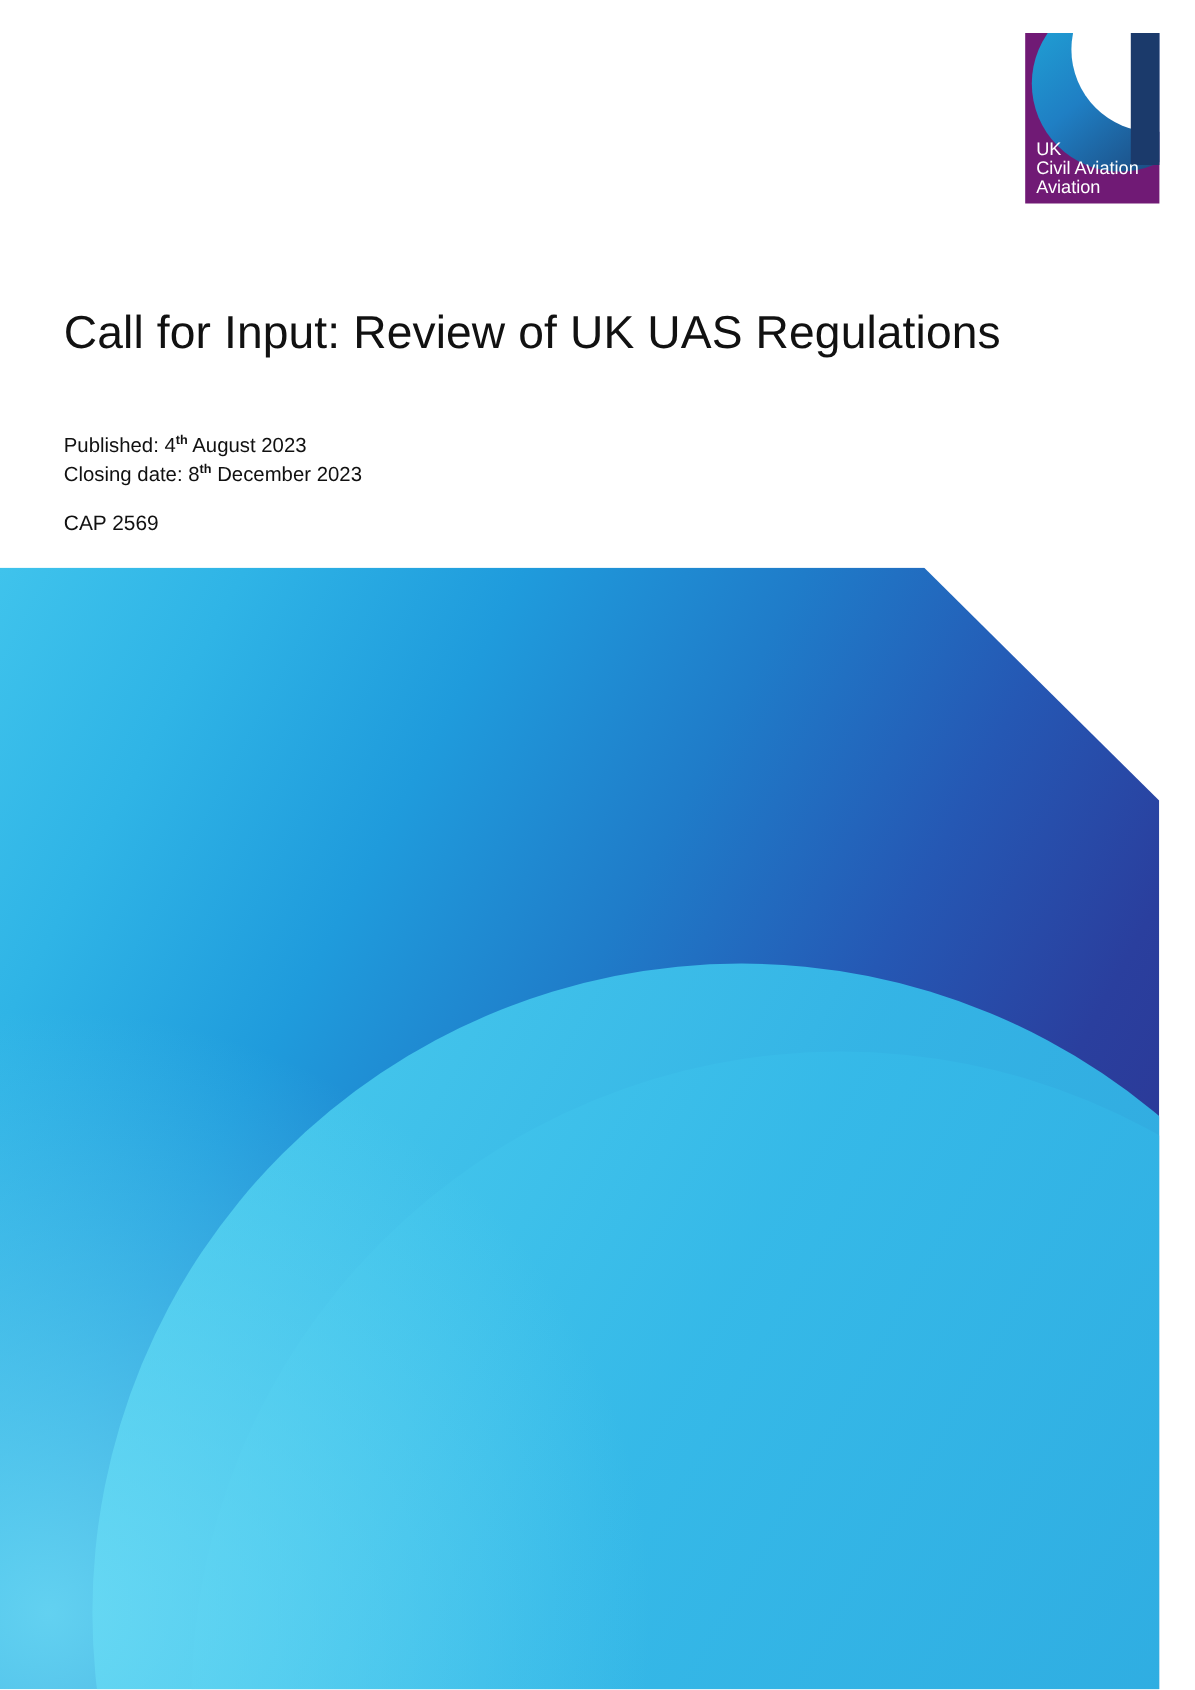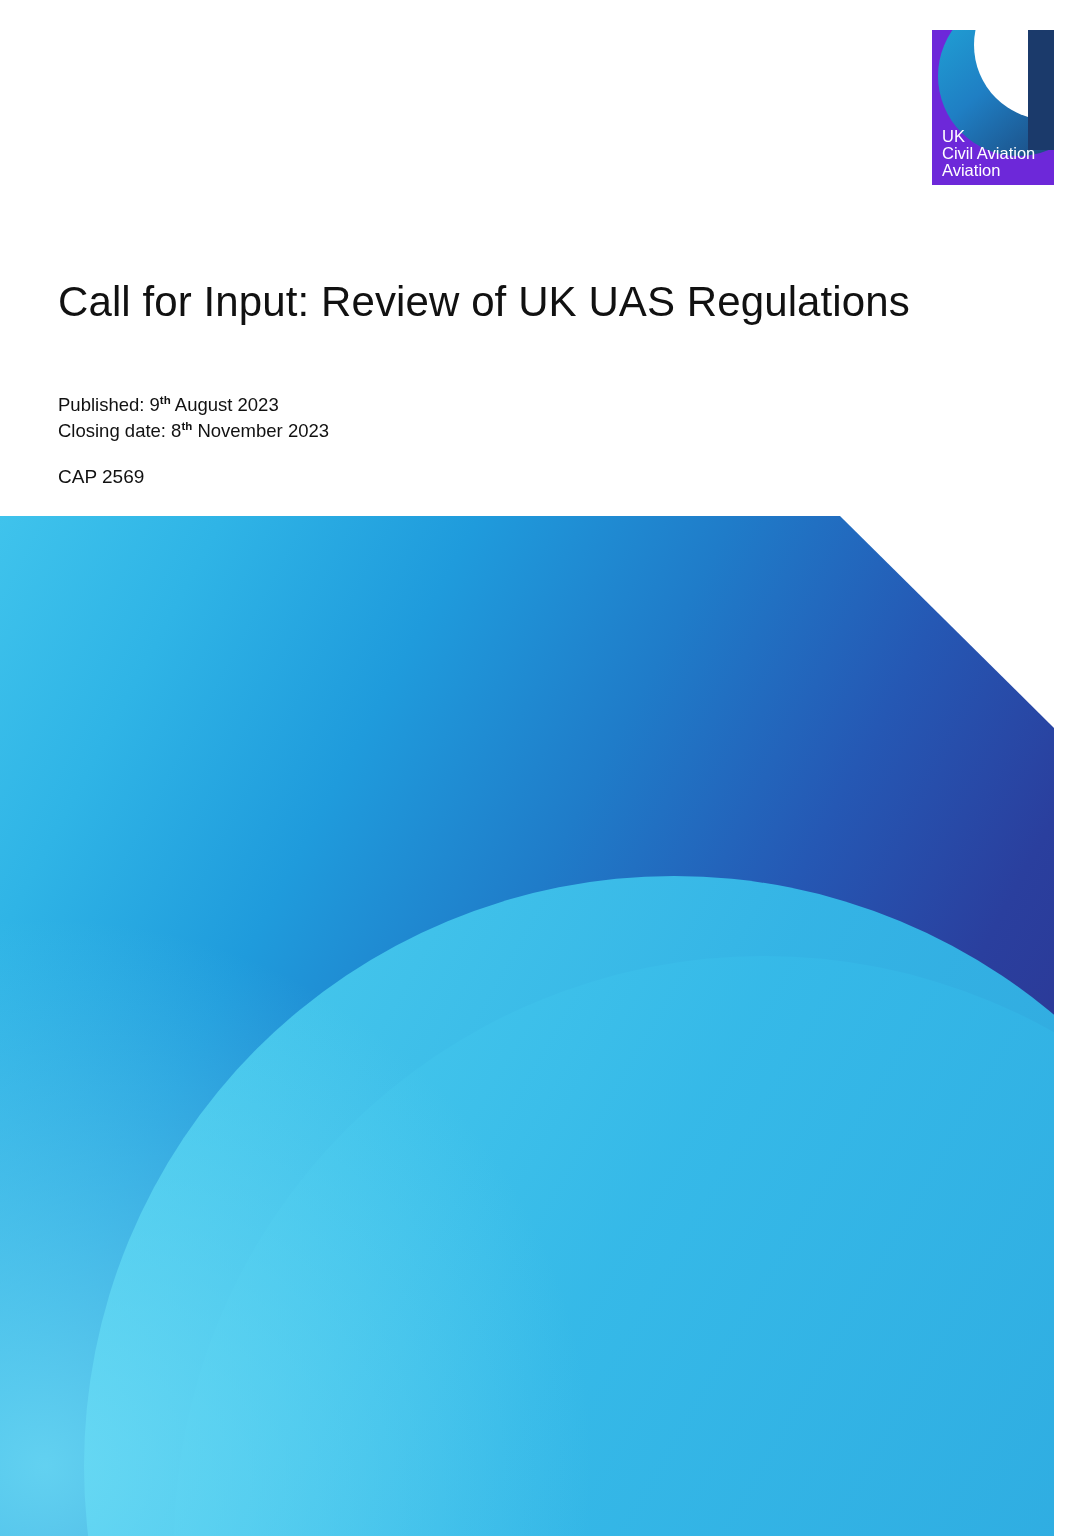--- a/index.html
+++ b/index.html
@@ -19,21 +19,21 @@
     overflow: hidden;
   }
 
   
   .logo {
     position: absolute;
     top: 30px;
     left: 932px;
     width: 122px;
     height: 155px;
-    background: #6d28d9;
+    background: #701a75;
     overflow: hidden;
   }
   .logo-swoosh-outer {
     position: absolute;
     left: 6px;
     top: -34px;
     width: 160px;
     height: 160px;
     border-radius: 50%;
     background: linear-gradient(140deg, #20a8d8 0%, #1f7fc4 45%, #1b3a6b 100%);
@@ -163,22 +163,22 @@
     <div class="logo-text">
       <span>UK</span>
       <span>Civil Aviation</span>
       <span>Aviation</span>
     </div>
   </div>
 
   <h1 class="title">Call for Input: Review of UK UAS Regulations</h1>
 
   <div class="meta">
-    <div><span>Published: 9</span><sup>th</sup><span> August 2023</span></div>
-    <div><span>Closing date: 8</span><sup>th</sup><span> November 2023</span></div>
+    <div><span>Published: 4</span><sup>th</sup><span> August 2023</span></div>
+    <div><span>Closing date: 8</span><sup>th</sup><span> December 2023</span></div>
   </div>
 
   <div class="capref">CAP 2569</div>
 
   <div class="cover-art">
     <div class="art-shape">
       <div class="art-arc3"></div>
       <div class="art-arc2"></div>
       <div class="art-glow"></div>
     </div>

